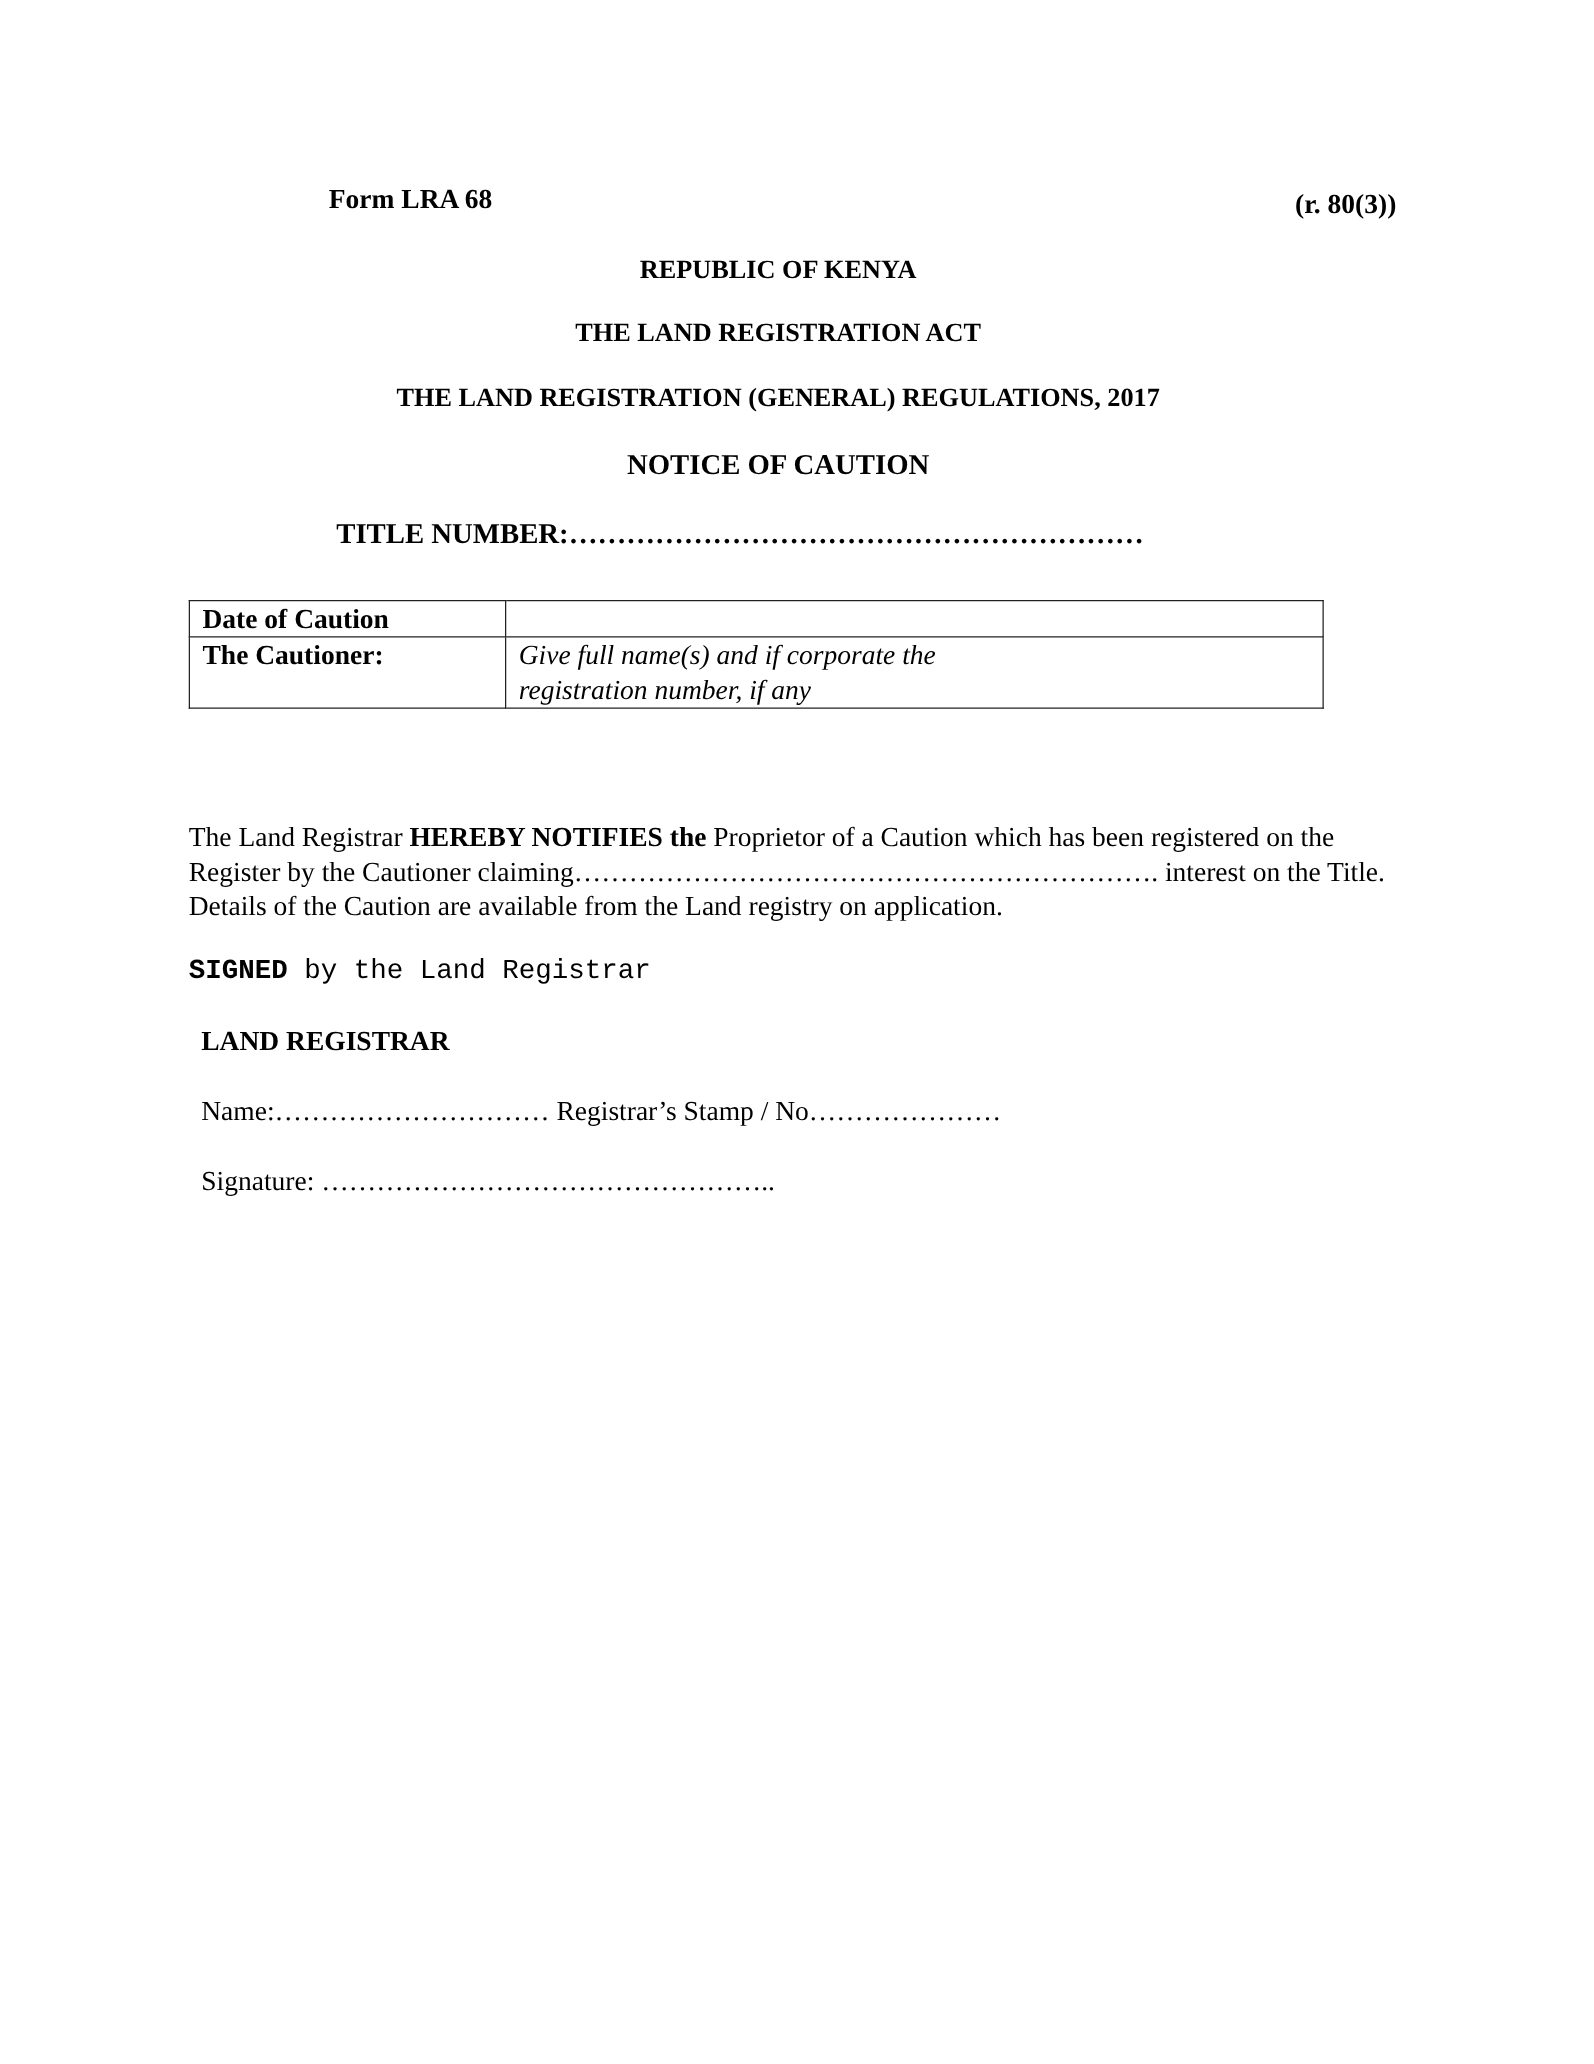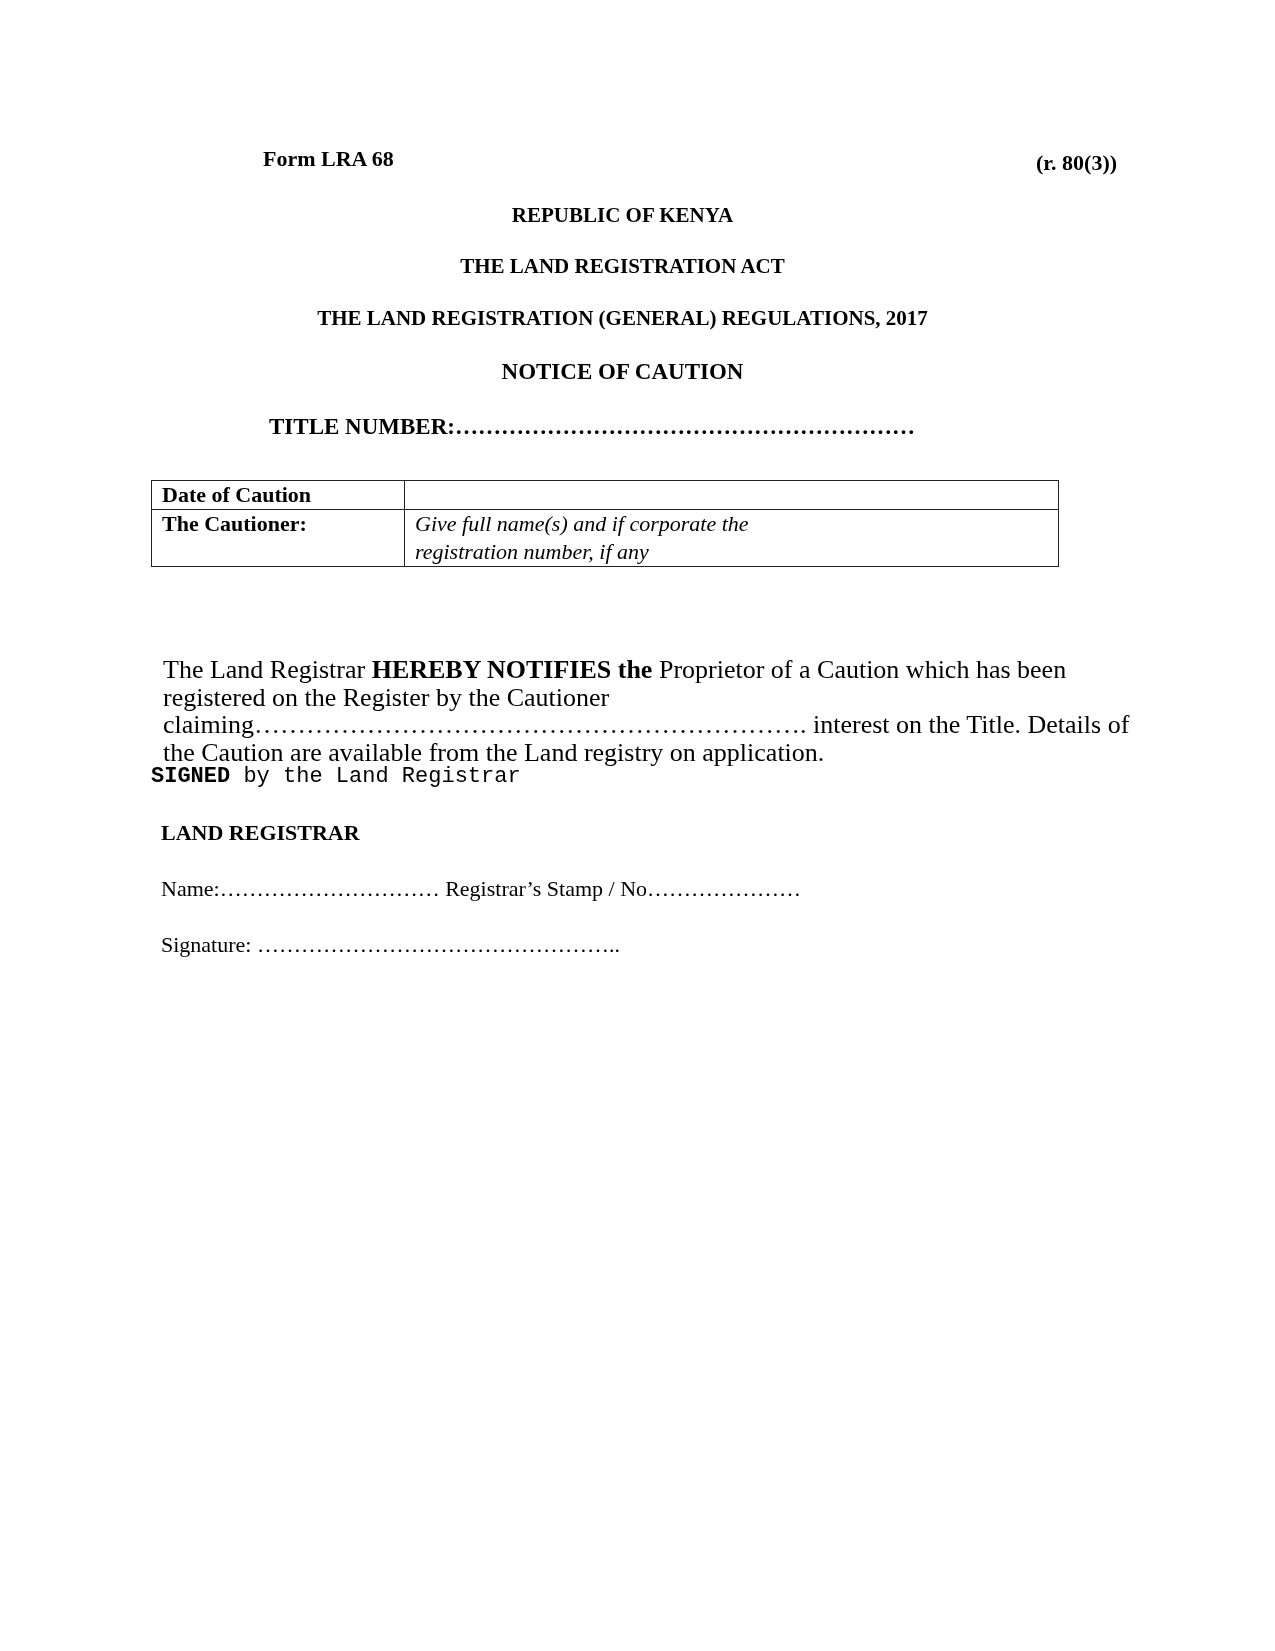--- a/index.html
+++ b/index.html
@@ -8,21 +8,21 @@
   .abs { position: absolute; white-space: nowrap; }
   .b { font-weight: bold; }
   .fs22 { font-size: 22px; }
   .fs21 { font-size: 21px; }
   .fs23 { font-size: 23px; }
   .center-line { position: absolute; left: 0; width: 1275px; text-align: center; white-space: nowrap; }
   table.caution { position: absolute; left: 151px; top: 480px; width: 908px; border-collapse: collapse; font-size: 22px; }
   table.caution td { border: 1.5px solid #222; vertical-align: top; padding: 0 10px; line-height: 28px; }
   table.caution td.label { width: 232px; font-weight: bold; }
   table.caution td.val { font-style: italic; }
-  .para { position: absolute; left: 163px; width: 970px; font-size: 26px; line-height: 27.5px; white-space: normal; }
+  .para { position: absolute; left: 151px; width: 970px; font-size: 22px; line-height: 27.5px; white-space: normal; }
 </style>
 </head>
 <body>
 
 <div class="page">
 
   <div class="abs fs22 b" style="left:263px; top:146px;">Form LRA 68</div>
   <div class="abs fs22 b" style="left:1016px; top:150px;margin-left:20px;">(r. 80(3))</div>
 
   <div class="center-line fs21 b" style="top:203px; left:-15px;">REPUBLIC OF KENYA</div>

